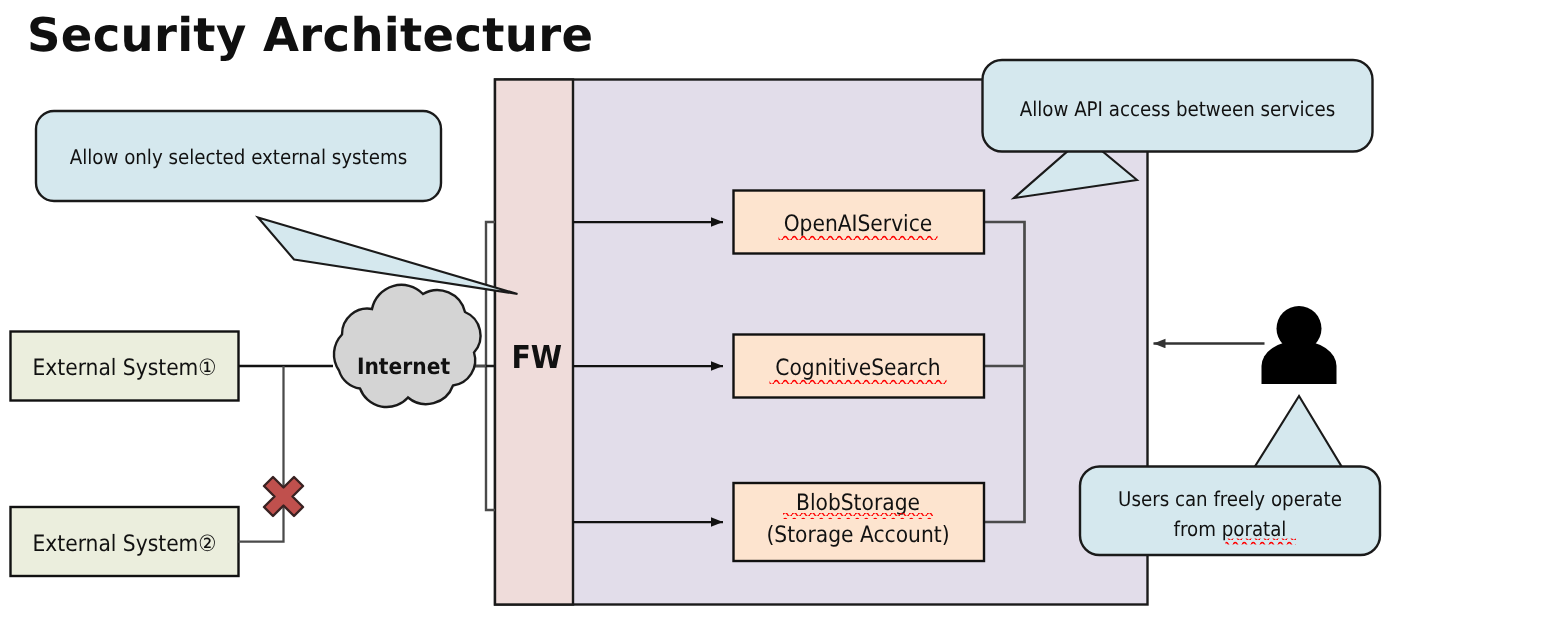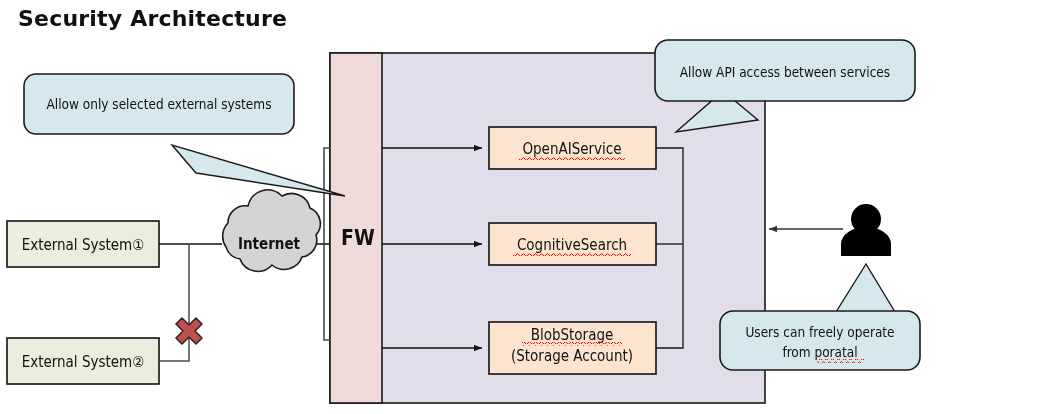--- a/index.html
+++ b/index.html
@@ -1,19 +1,19 @@
 <!DOCTYPE html>
 <html><head>
 <meta charset="utf-8">
 <style>
   html,body{margin:0;padding:0;background:#ffffff;}
   body{width:1044px;height:414px;position:relative;overflow:hidden;
        font-family:"DejaVu Sans","Liberation Sans",sans-serif;}
   #canvas{position:absolute;left:0;top:0;width:1044px;height:414px;}
-  .ttl{position:absolute;left:18px;top:6px;font-size:22px;font-weight:bold;color:#101010;
+  .ttl{position:absolute;left:18px;top:6px;font-size:31px;font-weight:bold;color:#101010;
        letter-spacing:.2px;font-family:"DejaVu Sans","Liberation Sans",sans-serif;text-align:center;}
   svg{position:absolute;left:0;top:0;}
   .lbl{font-family:"DejaVu Sans Condensed","DejaVu Sans","Liberation Sans",sans-serif;
        fill:#111111;}
 </style>
 </head>
 <body>
 
 <div id="canvas">
 

